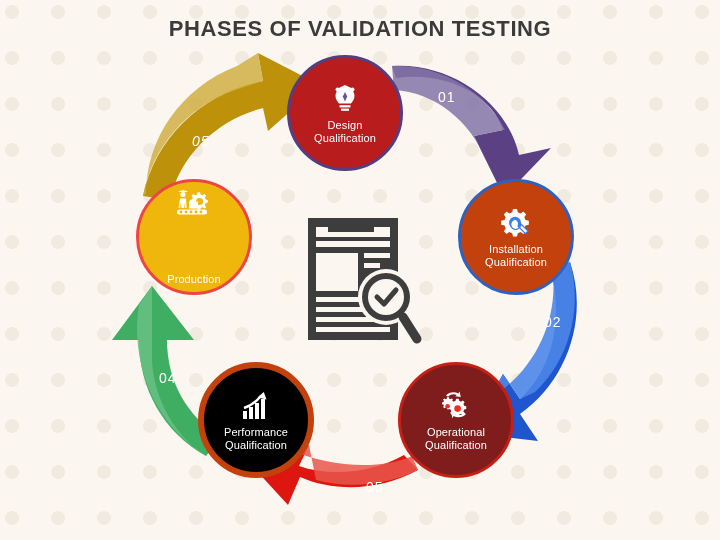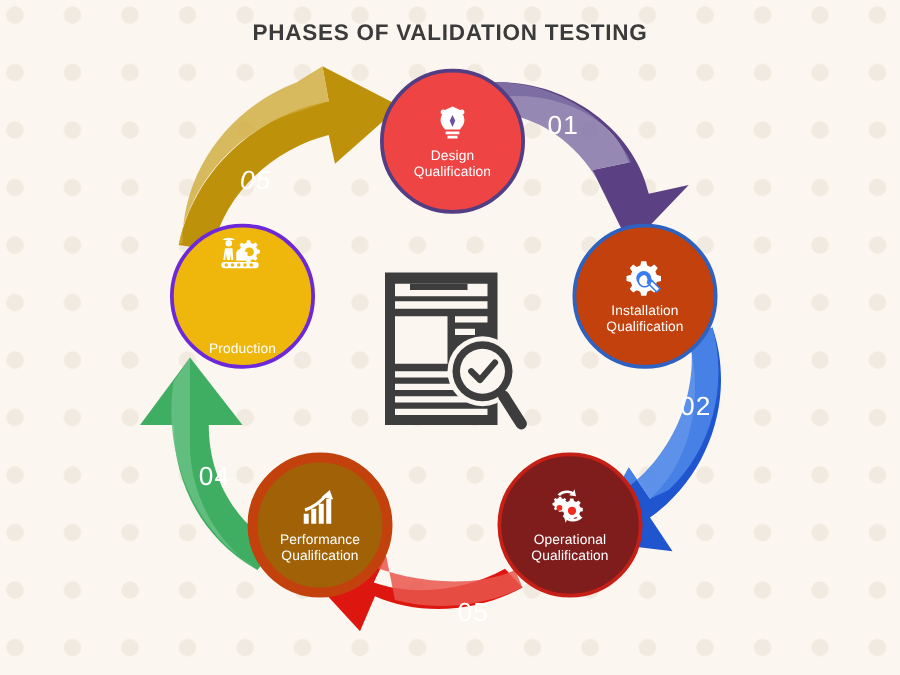--- a/index.html
+++ b/index.html
@@ -13,21 +13,21 @@
     position: relative;
   }
   #dots {
     position: absolute; inset: 0;
     pointer-events: none;
   }
   #title {
     position: absolute;
     top: 16px; left: 0; width: 720px;
     text-align: center;
-    font-size: 18px;
+    font-size: 22px;
     font-weight: bold;
     letter-spacing: 0.6px;
     color: #3B3B3B;
   }
   #stage {
     position: absolute;
     left: 0; top: 0; width: 720px; height: 540px;
   }
   .node {
     position: absolute;
@@ -44,21 +44,21 @@
   .node .lbl {
     font-size: 11px;
     line-height: 13px;
     font-weight: normal;
     letter-spacing: 0.1px;
     padding: 0 4px;
   }
   .num {
     position: absolute;
     color: #FFFFFF;
-    font-size: 21px;
+    font-size: 14px;
     letter-spacing: 1px;
   }
   #center-doc {
     position: absolute;
     left: 300px; top: 213px;
     width: 125px; height: 135px;
     line-height: 0;
   }
 </style>
 </head>
@@ -189,21 +189,21 @@
     <rect x="16" y="104" width="74" height="5" fill="#FBF6EF"></rect>
     <rect x="16" y="114" width="74" height="5" fill="#FBF6EF"></rect>
     <circle cx="86" cy="84" r="28" fill="#FBF6EF"></circle>
     <circle cx="86" cy="84" r="24" fill="#3D3D3D"></circle>
     <circle cx="86" cy="84" r="18" fill="#FBF6EF"></circle>
     <path d="M 77 84 L 84 91 L 96 77" stroke="#3D3D3D" stroke-width="5" fill="none" stroke-linecap="round" stroke-linejoin="round"></path>
     <path d="M 103 104 L 117 126" stroke="#3D3D3D" stroke-width="9" stroke-linecap="round"></path>
   </svg>
 </div>
 
-<div class="node" style="left:304px; top:55px; width:116px; height:116px; background:#ef4444; border:3px solid #533E83;">
+<div class="node" style="left:287px; top:55px; width:116px; height:116px; background:#b91c1c; border:3px solid #533E83;">
   <span class="ic">
     <svg width="34" height="34" viewBox="0 0 34 34">
       <path d="M17 5 C11.5 5 7.5 9 7.5 14 C7.5 17.4 9.6 19.6 11 21.6 L23 21.6 C24.4 19.6 26.5 17.4 26.5 14 C26.5 9 22.5 5 17 5 Z" fill="#FFFFFF"></path>
       <rect x="11.5" y="23.2" width="11" height="2.2" fill="#FFFFFF"></rect>
       <rect x="13" y="26.6" width="8" height="2.2" fill="#FFFFFF"></rect>
       <path d="M17 10 L19.2 14.5 L17 19.5 L14.8 14.5 Z" fill="#6A4FA3"></path>
       <circle cx="9.5" cy="7.5" r="2" fill="#FFFFFF"></circle>
       <circle cx="24.5" cy="7.5" r="2" fill="#FFFFFF"></circle>
       <path d="M9.5 7.5 L17 4 L24.5 7.5" stroke="#FFFFFF" stroke-width="1.6" fill="none"></path>
     </svg>
@@ -238,38 +238,38 @@
       <path d="M7.5 11 L10 11 L10.5 12.9 L12.2 13.6 L13.9 12.5 L15.6 14.2 L14.5 15.9 L15.2 17.6 L17.1 18.1 L17.1 20.6 L15.2 21.1 L14.5 22.8 L15.6 24.5 L13.9 26.2 L12.2 25.1 L10.5 25.8 L10 27.7 L7.5 27.7 L7 25.8 L5.3 25.1 L3.6 26.2 L1.9 24.5 L3 22.8 L2.3 21.1 L0.4 20.6 L0.4 18.1 L2.3 17.6 L3 15.9 L1.9 14.2 L3.6 12.5 L5.3 13.6 L7 12.9 Z" fill="#FFFFFF" transform="translate(2,-2.5) scale(0.72) translate(1,4)"></path>
       <circle cx="8.6" cy="17.2" r="2.3" fill="#F42A1E"></circle>
     </svg>
   </span>
   <span class="lbl">
     <span>Operational</span><br>
     <span>Qualification</span>
   </span>
 </div>
 
-<div class="node" style="left:198px; top:362px; width:116px; height:116px; background:#a16207; border:8px solid #c2410c;">
+<div class="node" style="left:198px; top:362px; width:116px; height:116px; background:#000000; border:6px solid #c2410c;">
   <span class="ic">
     <svg width="34" height="34" viewBox="0 0 34 34">
       <rect x="4" y="22" width="4" height="8" fill="#FFFFFF"></rect>
       <rect x="10" y="18" width="4" height="12" fill="#FFFFFF"></rect>
       <rect x="16" y="14" width="4" height="16" fill="#FFFFFF"></rect>
       <rect x="22" y="10" width="4" height="20" fill="#FFFFFF"></rect>
       <path d="M5 19 C11 17, 17 13, 22 7" stroke="#FFFFFF" stroke-width="2.4" fill="none"></path>
       <path d="M24.8 3 L27.5 10.5 L18.5 8.5 Z" fill="#FFFFFF"></path>
     </svg>
   </span>
   <span class="lbl">
     <span>Performance</span><br>
     <span>Qualification</span>
   </span>
 </div>
 
-<div class="node" style="left:136px; top:179px; width:116px; height:116px; background:#EFB70C; border:3px solid #6d28d9;gap:47px;">
+<div class="node" style="left:136px; top:179px; width:116px; height:116px; background:#EFB70C; border:3px solid #ef4444;gap:47px;">
   <span class="ic">
     <svg width="38" height="34" viewBox="0 0 38 34">
       <path d="M26 2 L29 2 L29.7 4.6 L32 5.6 L34.3 4.1 L36.4 6.2 L34.9 8.5 L35.9 10.8 L38.5 11.5 L38.5 14.5 L35.9 15.2 L34.9 17.5 L36.4 19.8 L34.3 21.9 L32 20.4 L29.7 21.4 L29 24 L26 24 L25.3 21.4 L23 20.4 L20.7 21.9 L18.6 19.8 L20.1 17.5 L19.1 15.2 L16.5 14.5 L16.5 11.5 L19.1 10.8 L20.1 8.5 L18.6 6.2 L20.7 4.1 L23 5.6 L25.3 4.6 Z" fill="#FFFFFF" transform="translate(-2,0) scale(0.82) translate(4,2)"></path>
       <circle cx="24.5" cy="12.5" r="3.6" fill="#EFB70C"></circle>
       <circle cx="8" cy="5.5" r="2.6" fill="#FFFFFF"></circle>
       <path d="M5 9.5 L11 9.5 L11.6 19 L9.8 19 L9.4 13.5 L9 19 L6.6 19 L5.6 13.5 L5.2 19 L3.6 19 Z" fill="#FFFFFF"></path>
       <path d="M3 3 a5.5 3 0 0 1 10 0 Z" fill="#FFFFFF"></path>
       <rect x="14" y="12.5" width="9" height="7" fill="#FFFFFF"></rect>
       <rect x="2" y="20.5" width="30" height="5" rx="2.5" fill="#FFFFFF"></rect>
       <g fill="#EFB70C">

